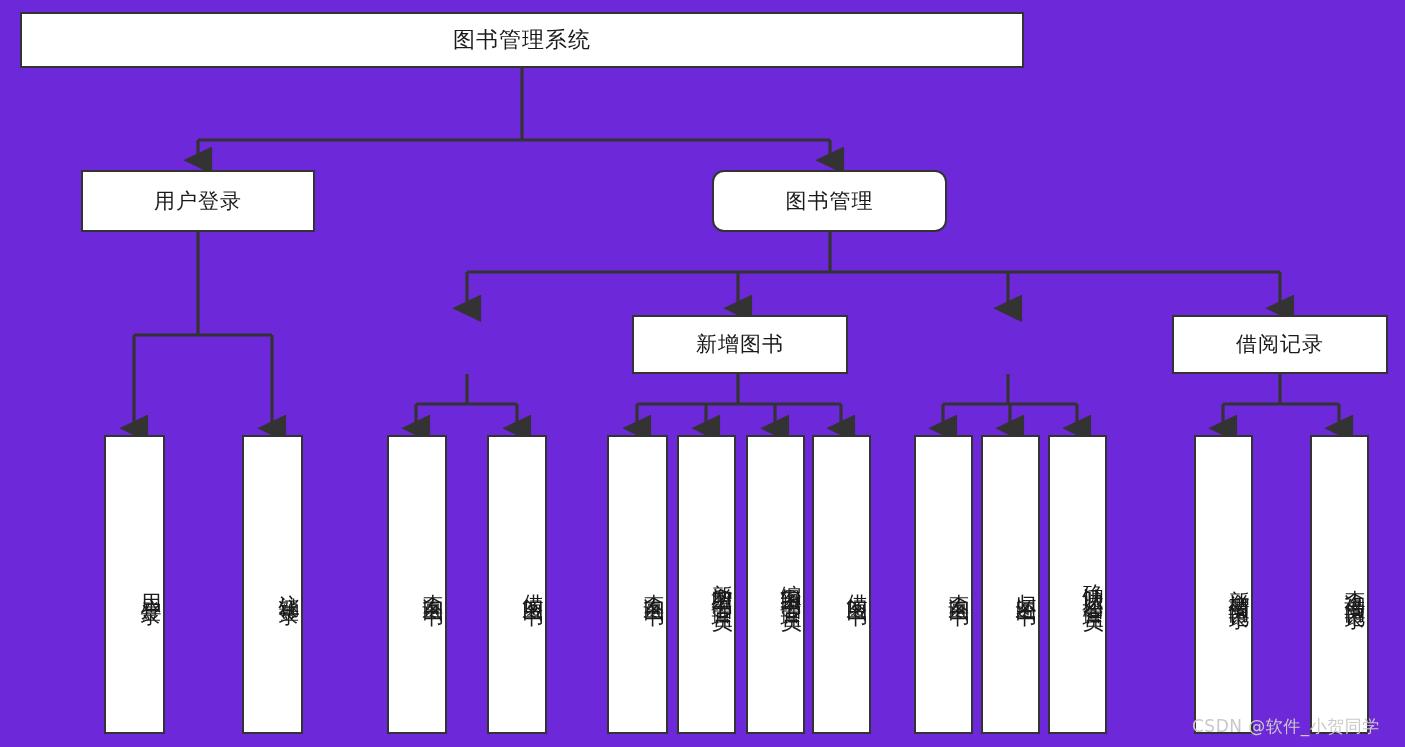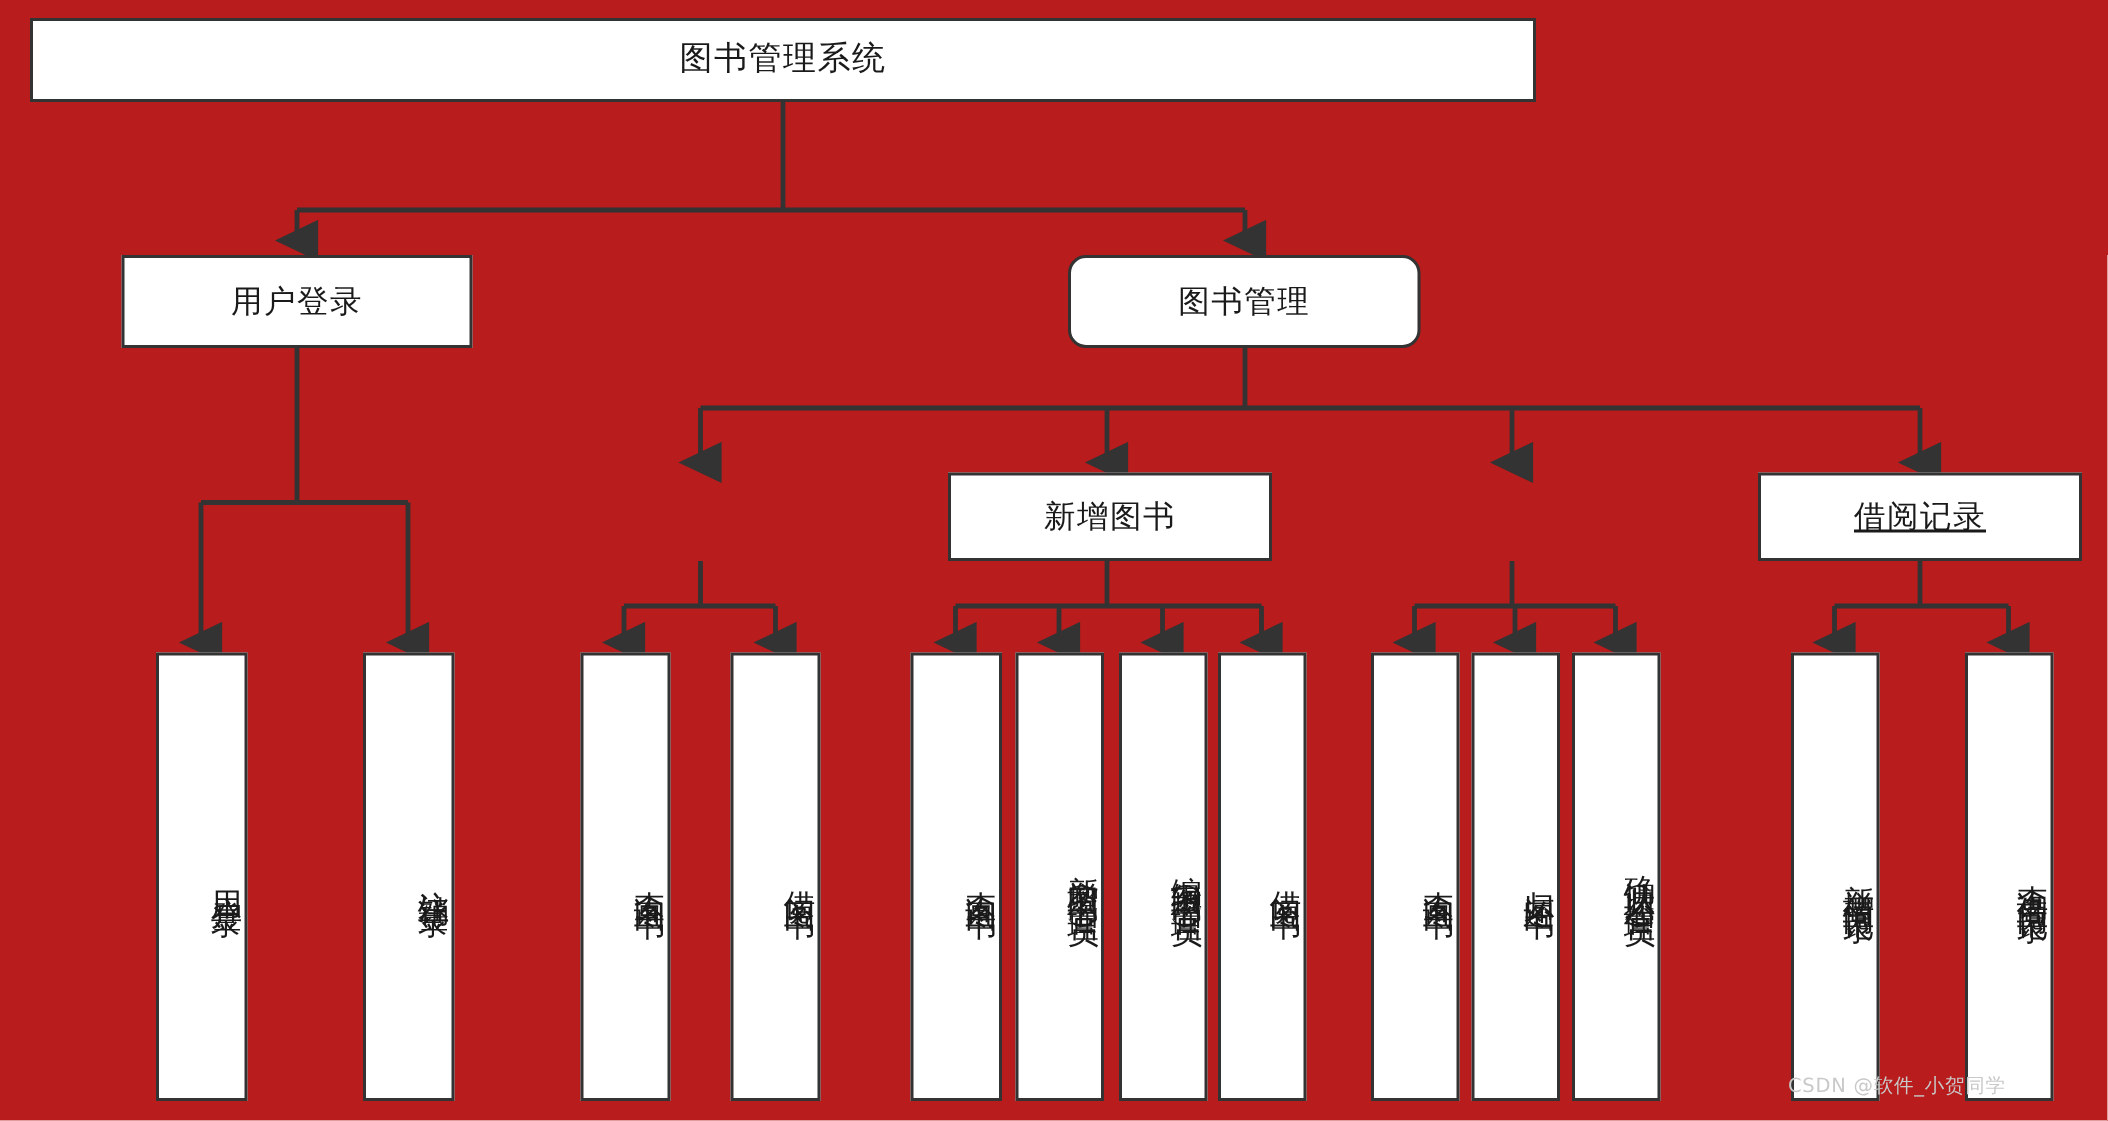--- a/index.html
+++ b/index.html
@@ -8,21 +8,21 @@
     padding: 0;
     background: #ffffff;
   }
   body {
     font-family: "DejaVu Sans", "Liberation Sans", sans-serif;
   }
   #diagram-root {
     position: relative;
     width: 1405px;
     height: 747px;
-    background: #b91c1c;
+    background: #6d28d9;
     overflow: hidden;
   }
   #edges-layer {
     position: absolute;
     left: 0;
     top: 0;
     width: 1405px;
     height: 747px;
     pointer-events: none;
   }
@@ -53,21 +53,21 @@
     letter-spacing: 4px;
     padding-top: 6px;
     padding-bottom: 6px;
     align-items: flex-start;
     justify-content: center;
     white-space: nowrap;
   }
   .watermark {
     position: absolute;
     color: #c9c9c9;
-    font-size: 13px;
+    font-size: 17px;
     letter-spacing: 0.5px;
     white-space: nowrap;
     user-select: none;
   }
 </style>
 </head>
 <body>
 
 <div id="diagram-root">
 
@@ -120,21 +120,21 @@
       <path d="M1339,404 L1339,428" marker-end="url(#arrowhead)"></path>
     </g>
   </svg>
 
   <div class="node node-root" style="left:20px; top:12px; width:1004px; height:56px;">图书管理系统</div>
 
   <div class="node node-h" style="left:81px; top:170px; width:234px; height:62px;">用户登录</div>
   <div class="node node-h" style="left:712px; top:170px; width:235px; height:62px;border-radius:12px;">图书管理</div>
 
   <div class="node node-h" style="left:632px; top:315px; width:216px; height:59px;">新增图书</div>
-  <div class="node node-h" style="left:1172px; top:315px; width:216px; height:59px;text-decoration:underline;">借阅记录</div>
+  <div class="node node-h" style="left:1172px; top:315px; width:216px; height:59px;">借阅记录</div>
 
   <div class="node node-v" style="left:104px; top:435px; width:61px; height:299px;">用户登录</div>
   <div class="node node-v" style="left:242px; top:435px; width:61px; height:299px;">注销登录</div>
 
   <div class="node node-v" style="left:387px; top:435px; width:60px; height:299px;">查询图书</div>
   <div class="node node-v" style="left:487px; top:435px; width:60px; height:299px;">借阅图书</div>
 
   <div class="node node-v" style="left:607px; top:435px; width:61px; height:299px;">查询图书</div>
   <div class="node node-v" style="left:677px; top:435px; width:59px; height:299px;">新增图书（管理员）</div>
   <div class="node node-v" style="left:746px; top:435px; width:59px; height:299px;">编辑图书（管理员）</div>

